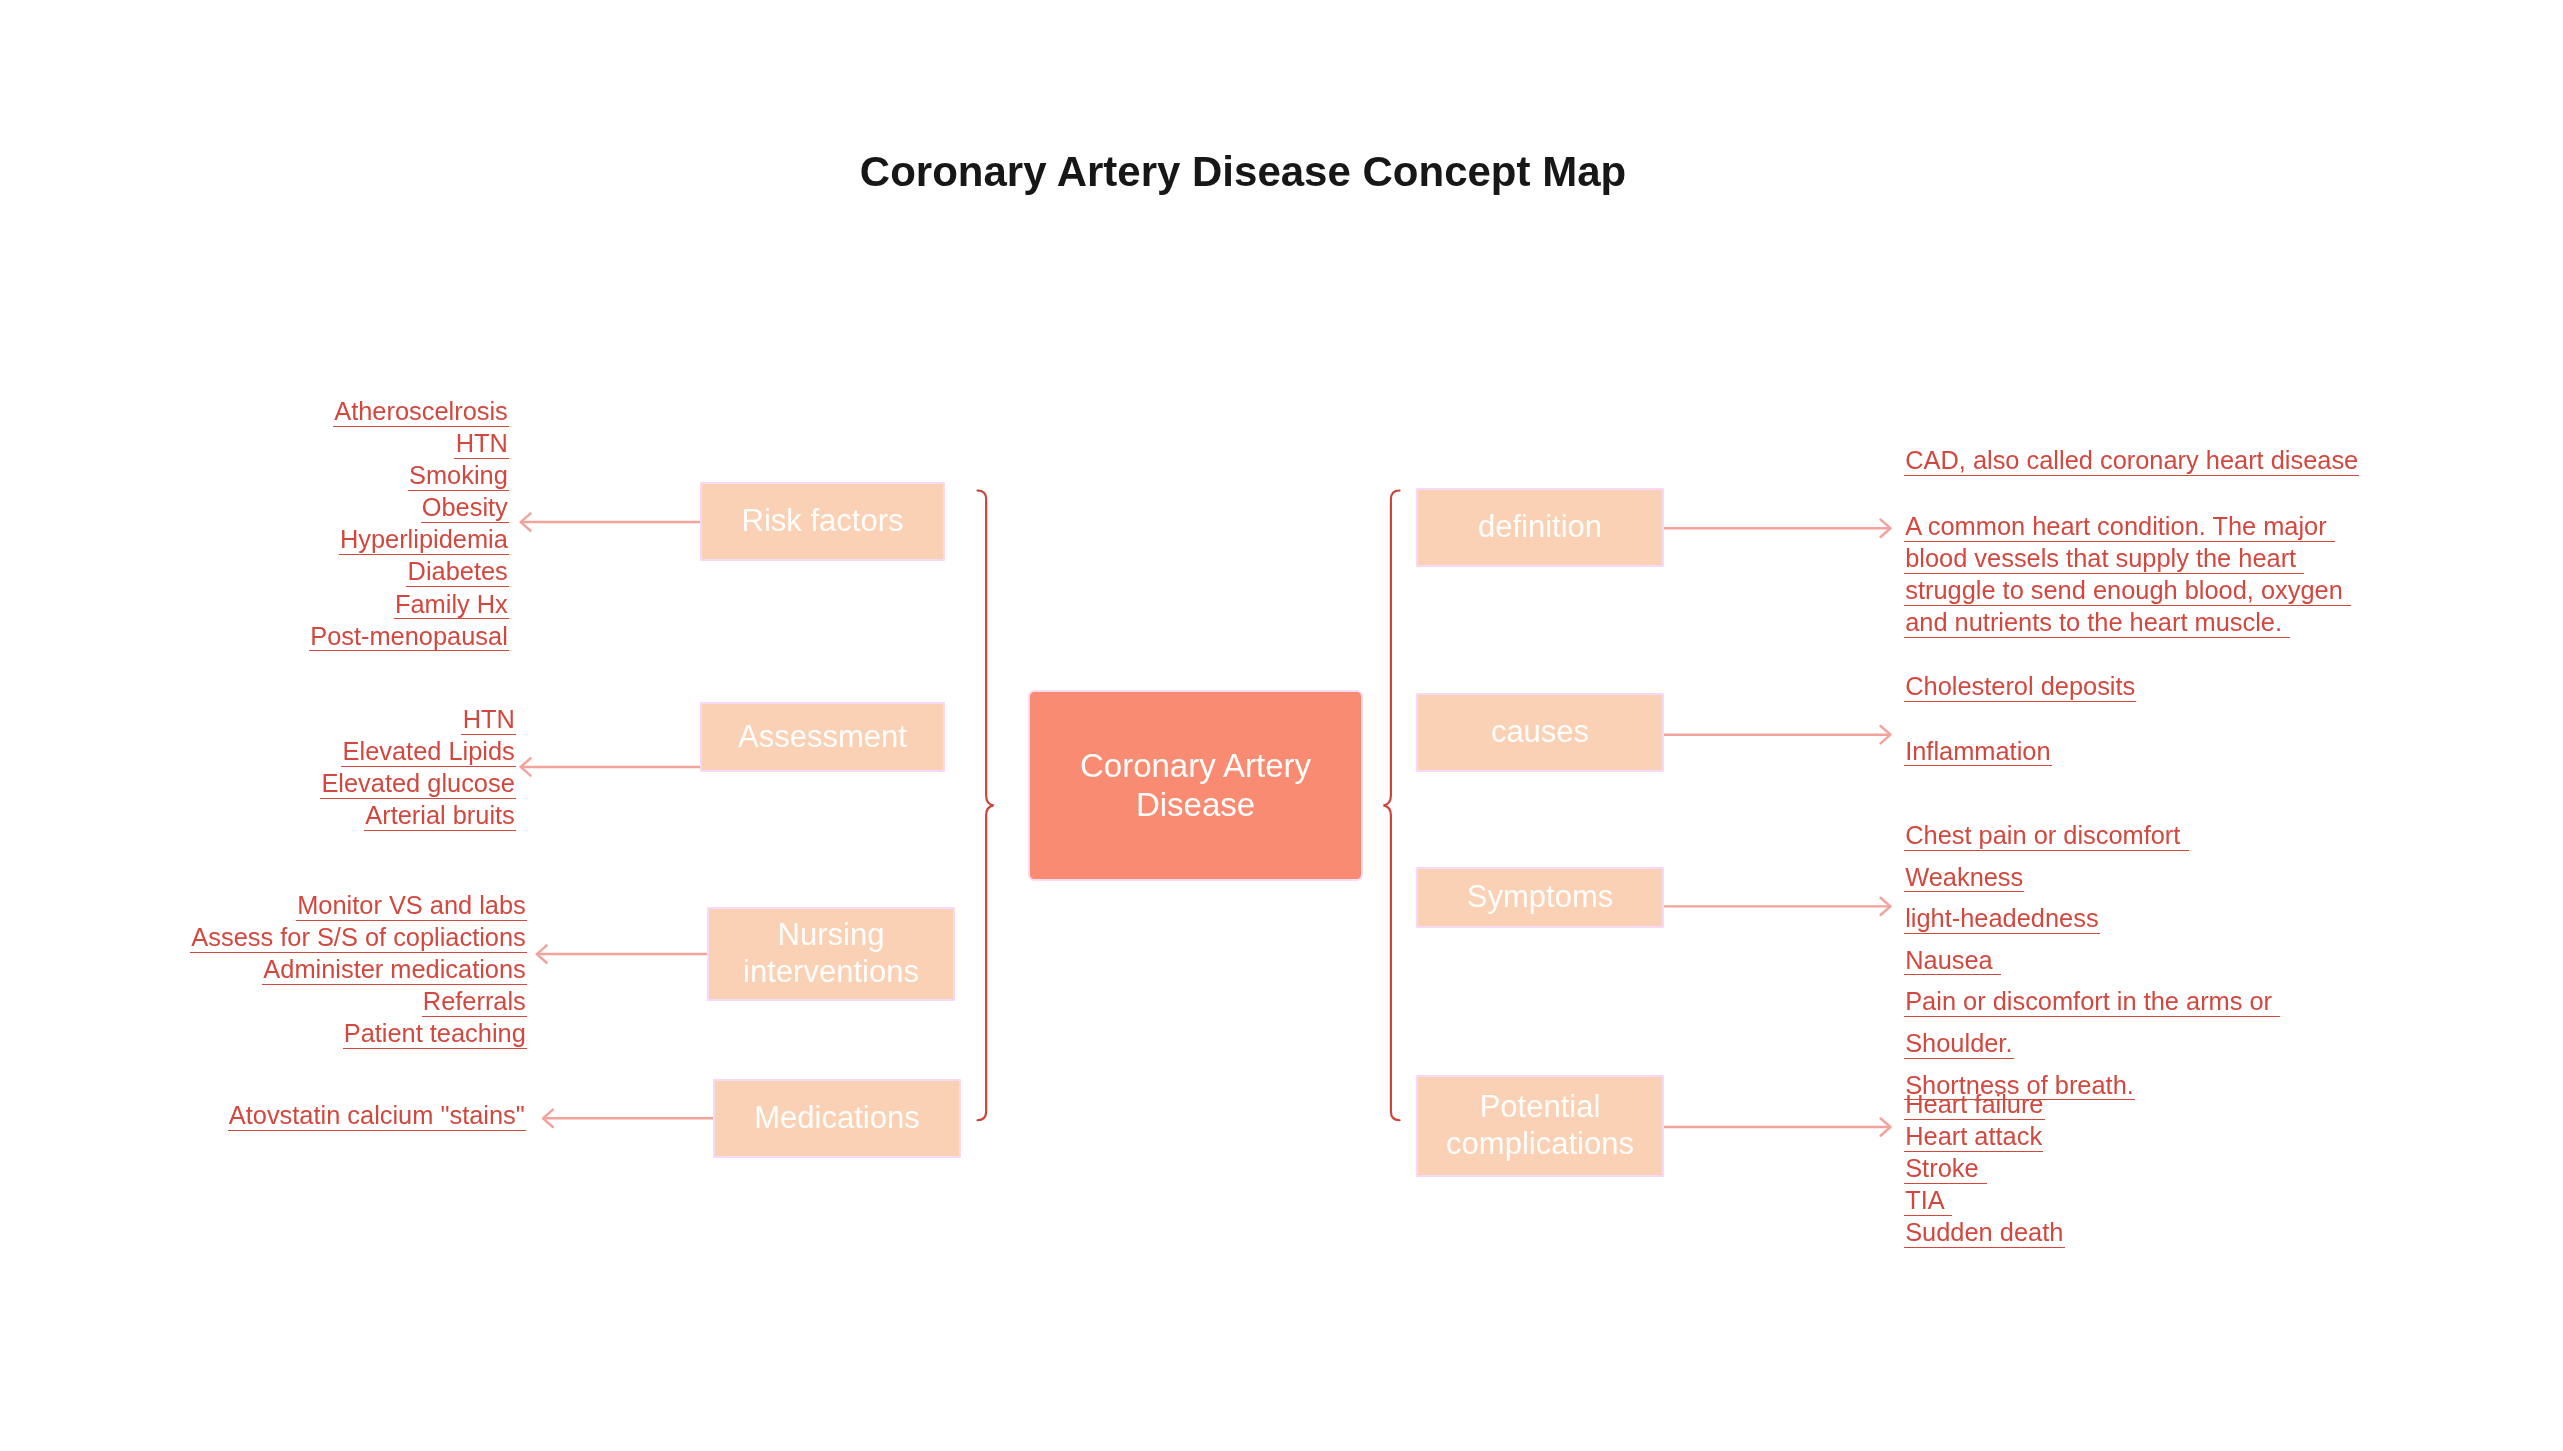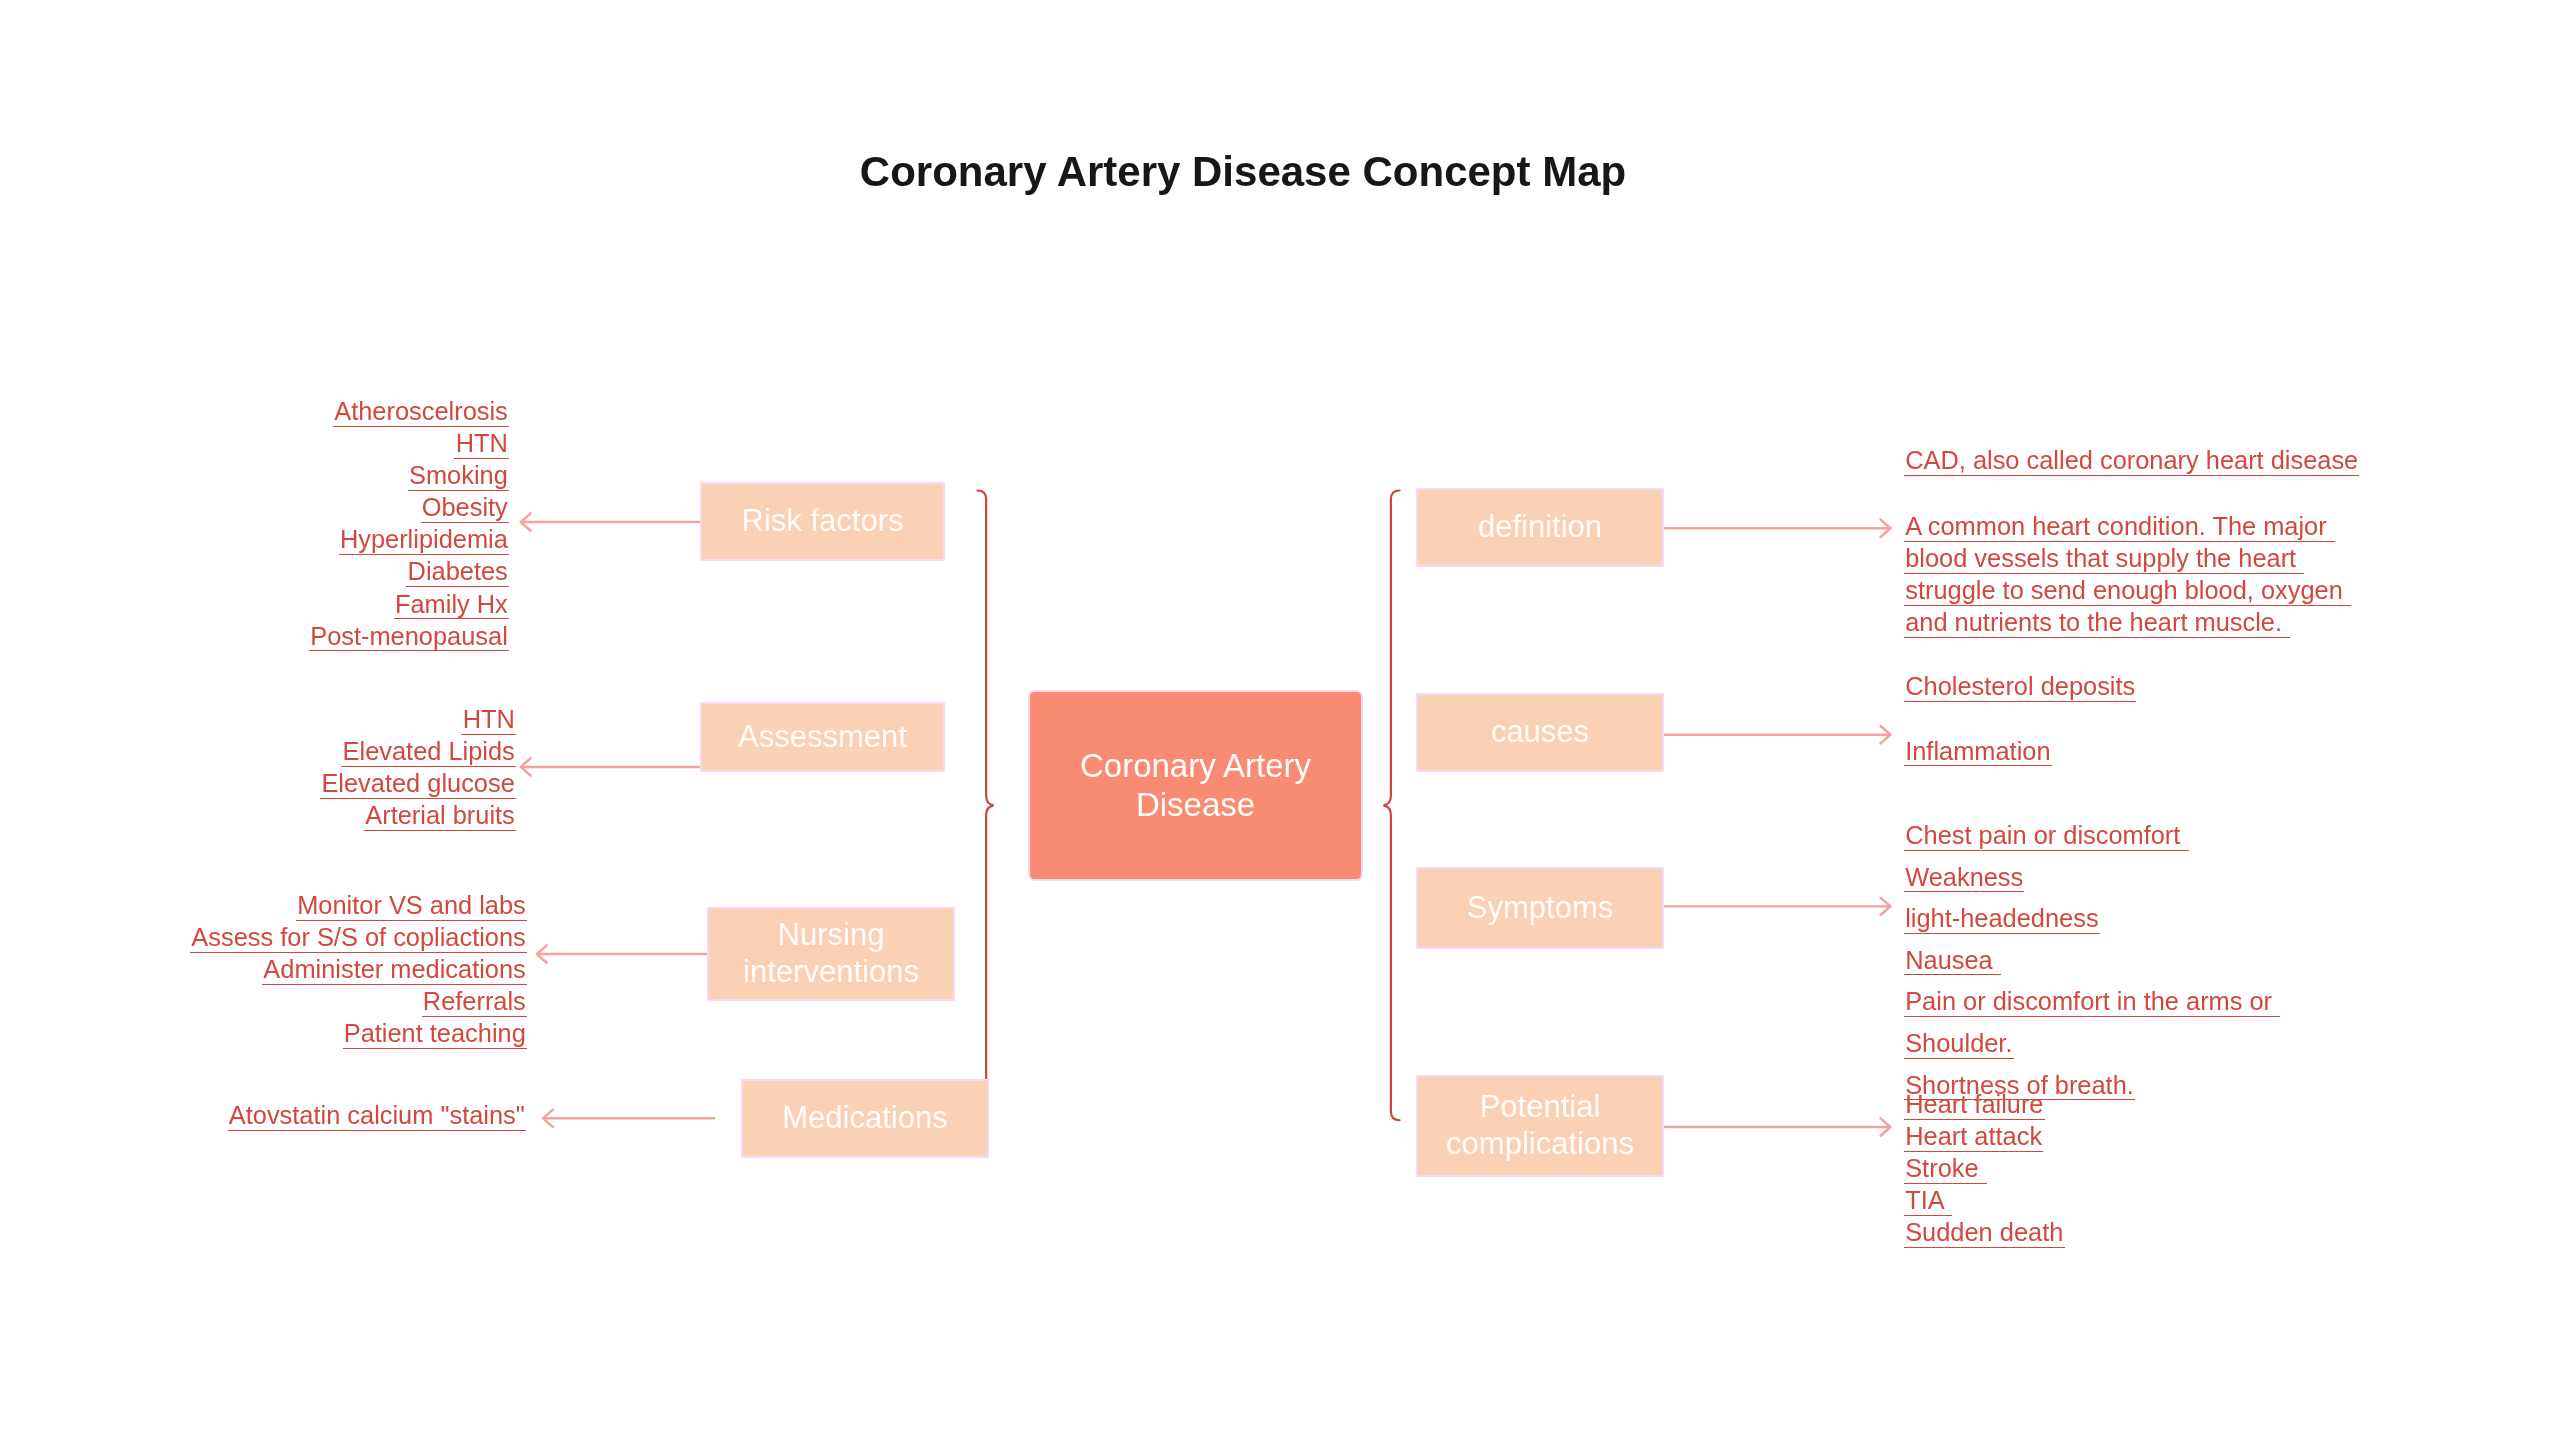--- a/index.html
+++ b/index.html
@@ -89,31 +89,31 @@
 
   <div class="node" style="left:700px;top:482px;width:245px;height:79px;">
     <span>Risk factors</span>
   </div>
   <div class="node" style="left:700px;top:702px;width:245px;height:70px;">
     <span>Assessment</span>
   </div>
   <div class="node" style="left:707px;top:907px;width:248px;height:94px;">
     <span>Nursing interventions</span>
   </div>
-  <div class="node" style="left:713px;top:1079px;width:248px;height:79px;margin-left:28px;">
+  <div class="node" style="left:713px;top:1079px;width:248px;height:79px;">
     <span>Medications</span>
   </div>
 
   <div class="node" style="left:1416px;top:488px;width:248px;height:79px;">
     <span>definition</span>
   </div>
   <div class="node" style="left:1416px;top:693px;width:248px;height:79px;text-align:center;">
     <span>causes</span>
   </div>
-  <div class="node" style="left:1416px;top:867px;width:248px;height:82px;">
+  <div class="node" style="left:1416px;top:867px;width:248px;height:61px;">
     <span>Symptoms</span>
   </div>
   <div class="node" style="left:1416px;top:1075px;width:248px;height:102px;justify-content:flex-end;">
     <span>Potential complications</span>
   </div>
 
   <div class="tlist right-edge" style="top:397px;right:2054px;">
       <span class="titem">Atheroscelrosis</span>
       <span class="titem">HTN</span>
       <span class="titem">Smoking</span>

